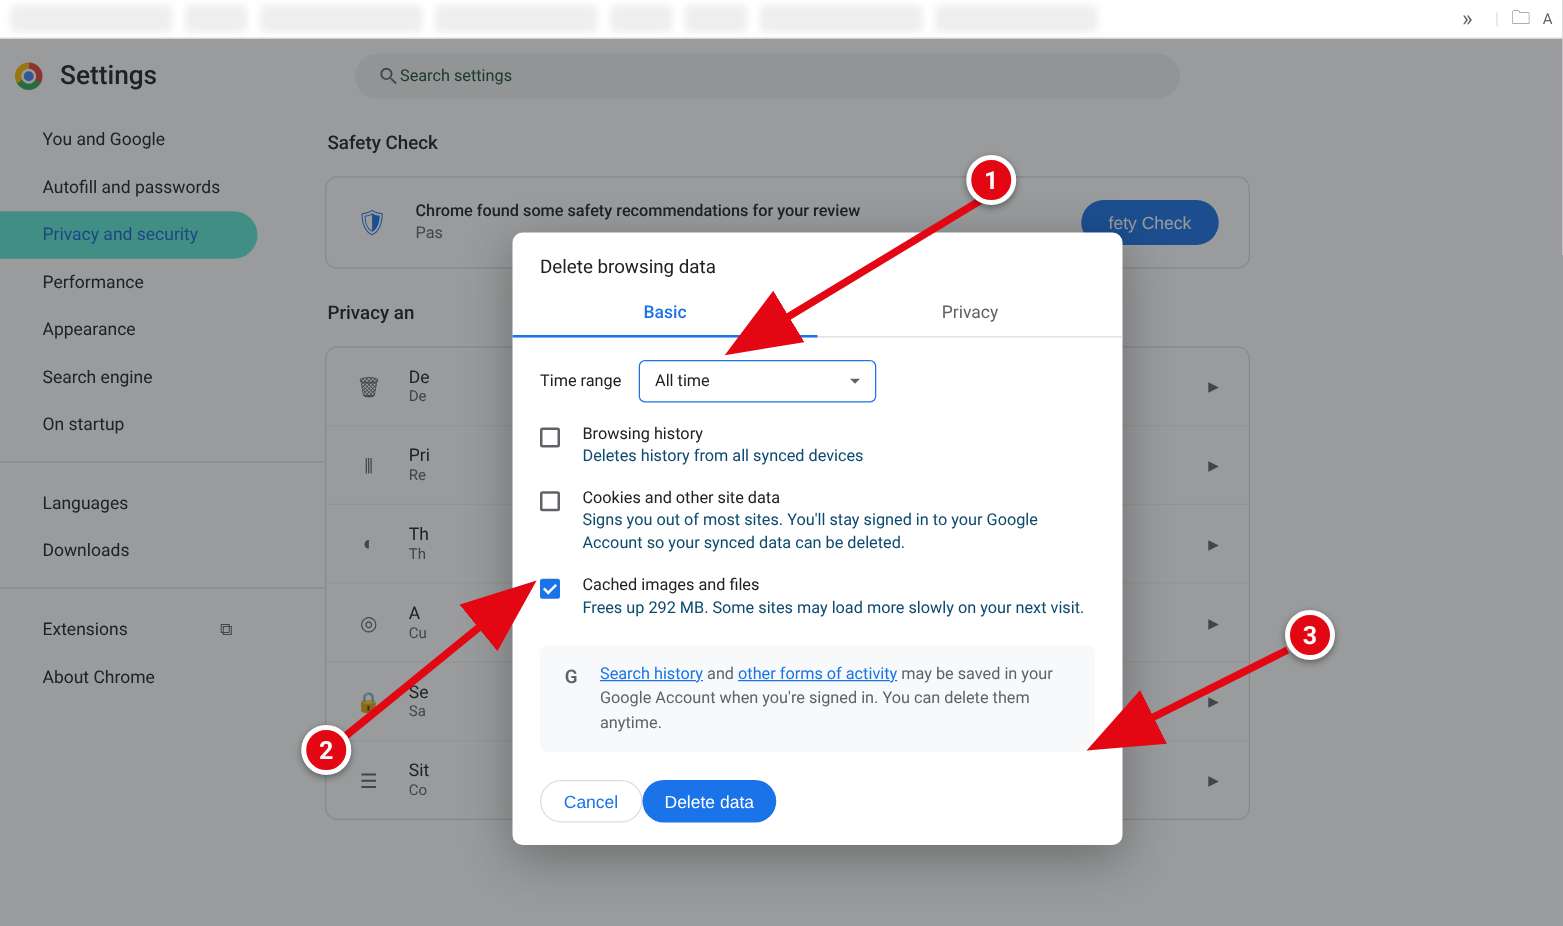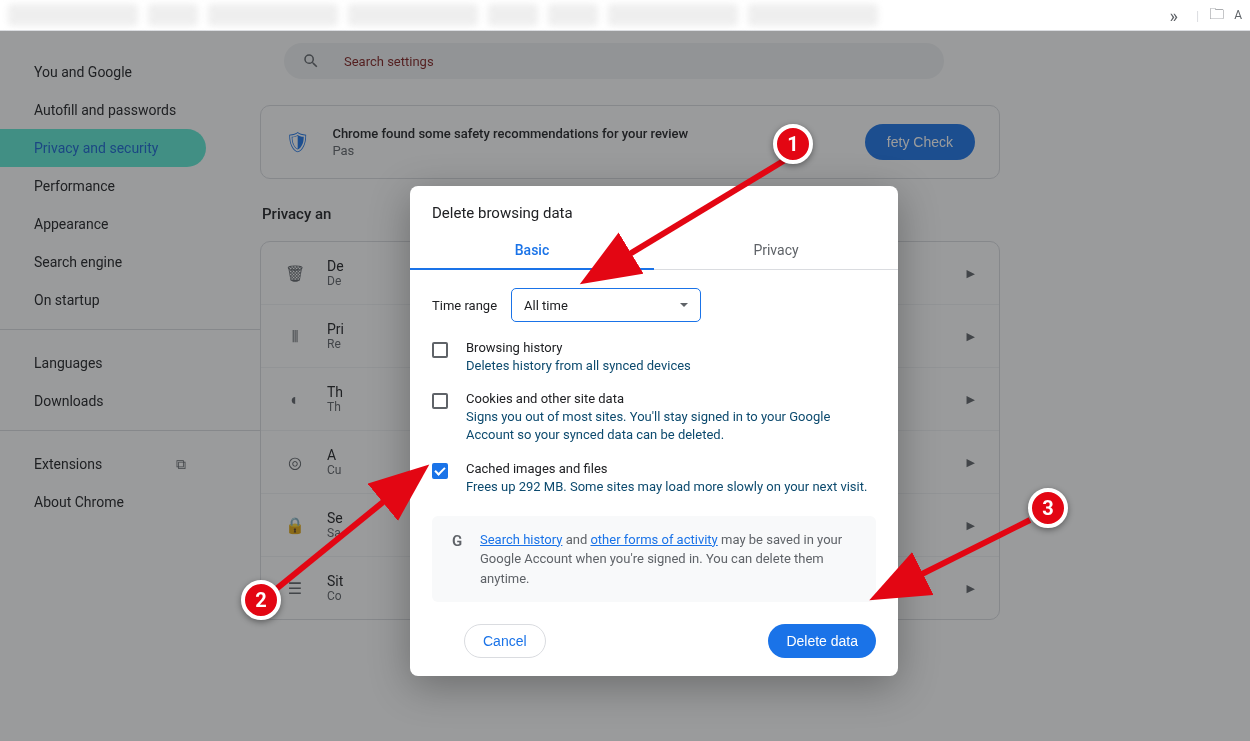--- a/index.html
+++ b/index.html
@@ -105,22 +105,22 @@
   padding: 12px 250px 0 0;
   position: relative;
 }
 .searchbar {
   height: 36px;
   background: #f1f3f4;
   border-radius: 18px;
   display: flex;
   align-items: center;
   padding: 0 18px;
-  gap: 24px;
-  color: #7f1d1d;
+  gap: 0;
+  color: #14532d;
   margin: 0 auto 26px 24px;
   width: 660px;
 }
 .searchbar svg { width: 18px; height: 18px; fill: #5f6368; }
 .section-title { font-size: 15px; font-weight: 500; color: #202124; margin: 0 0 18px 2px; }
 .card {
   border: 1px solid #dadce0;
   border-radius: 10px;
   background: #fff;
   margin-bottom: 26px;
@@ -265,23 +265,22 @@
   width: 18px;
   font-weight: 600;
   text-align: center;
   font-size: 15px;
   color: #5f6368;
   flex-shrink: 0;
 }
 .info-box a { color: #1a73e8; text-decoration: underline; }
 .dialog-actions {
   display: flex;
-  justify-content: space-between;
+  justify-content: flex-start;
   padding: 10px 22px 0;
-  margin-left: 32px;
 }
 .btn-outline {
   border: 1px solid #dadce0;
   background: #fff;
   color: #1a73e8;
   height: 34px;
   padding: 0 18px;
   border-radius: 17px;
   font-size: 14px;
 }
@@ -328,20 +327,24 @@
   <div class="tabstrip-spacer"></div>
   <span class="overflow-chevron">»</span>
   <span style="color:#dadce0;">|</span>
   <span class="folder-icon">🗀</span>
   <span style="color:#5f6368;font-size:12px;">A</span>
 </div>
 
 <div class="app">
 
   <aside class="sidebar">
+    <div class="brand">
+      <span class="brand-logo"></span>
+      <span class="brand-title">Settings</span>
+    </div>
     <div class="nav-group">
       <div class="nav-item">
           <span class="placeholder-icon"></span>
           <span>You and Google</span>
         </div>
       <div class="nav-item">
           <span class="placeholder-icon"></span>
           <span>Autofill and passwords</span>
         </div>
       <div class="nav-item active">
@@ -391,20 +394,21 @@
   </aside>
 
   <main class="main">
     <div class="searchbar">
       <svg viewBox="0 0 24 24">
           <path d="M15.5 14h-.79l-.28-.27A6.47 6.47 0 0016 9.5 6.5 6.5 0 109.5 16a6.47 6.47 0 004.23-1.57l.27.28v.79l5 4.99L20.49 19l-4.99-5zM9.5 14A4.5 4.5 0 119.5 5a4.5 4.5 0 010 9z"></path>
         </svg>
       <span>Search settings</span>
     </div>
 
+    <div class="section-title">Safety Check</div>
     <div class="card">
       <div class="safety-row">
         <span class="shield-icon">🛡</span>
         <div class="safety-text">
           <div class="line1">Chrome found some safety recommendations for your review</div>
           <div class="line2">Pas</div>
         </div>
         <button class="pill-btn">fety Check</button>
       </div>
     </div>

